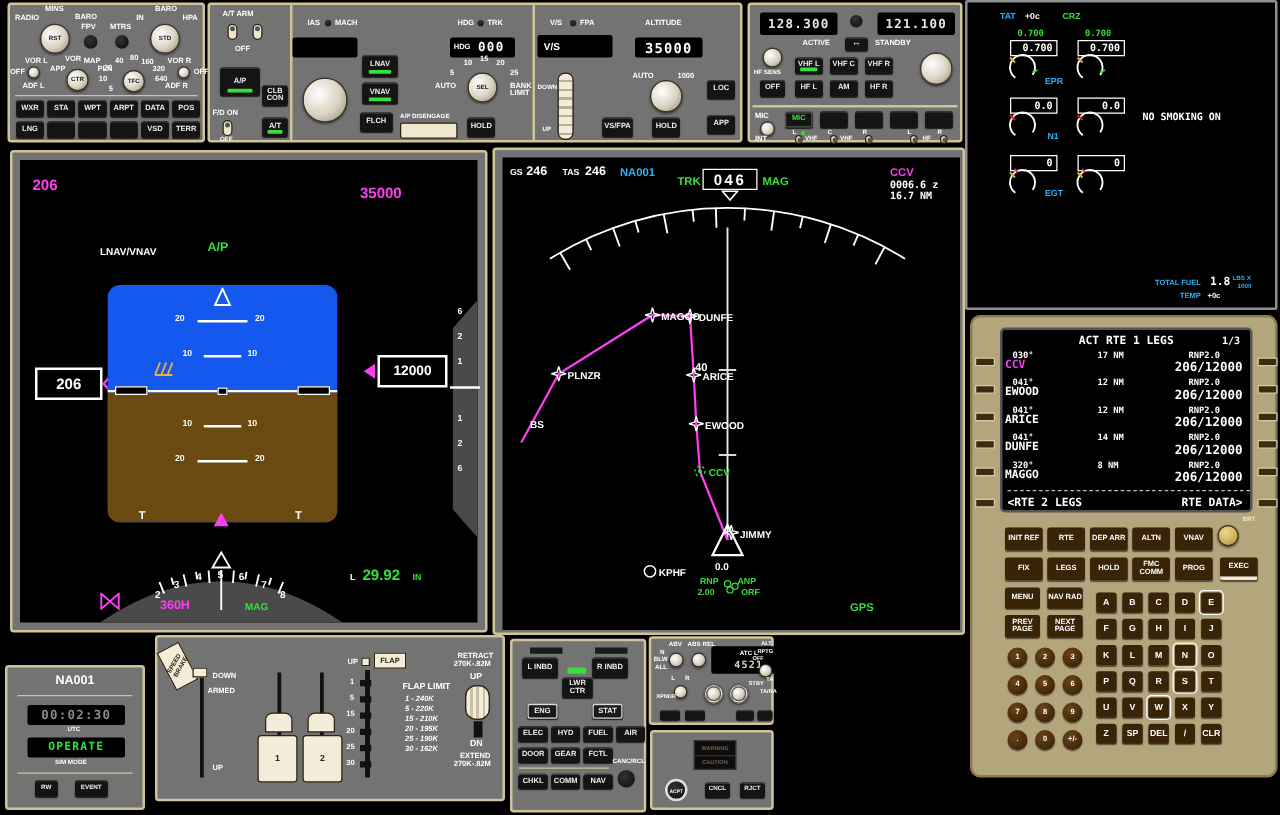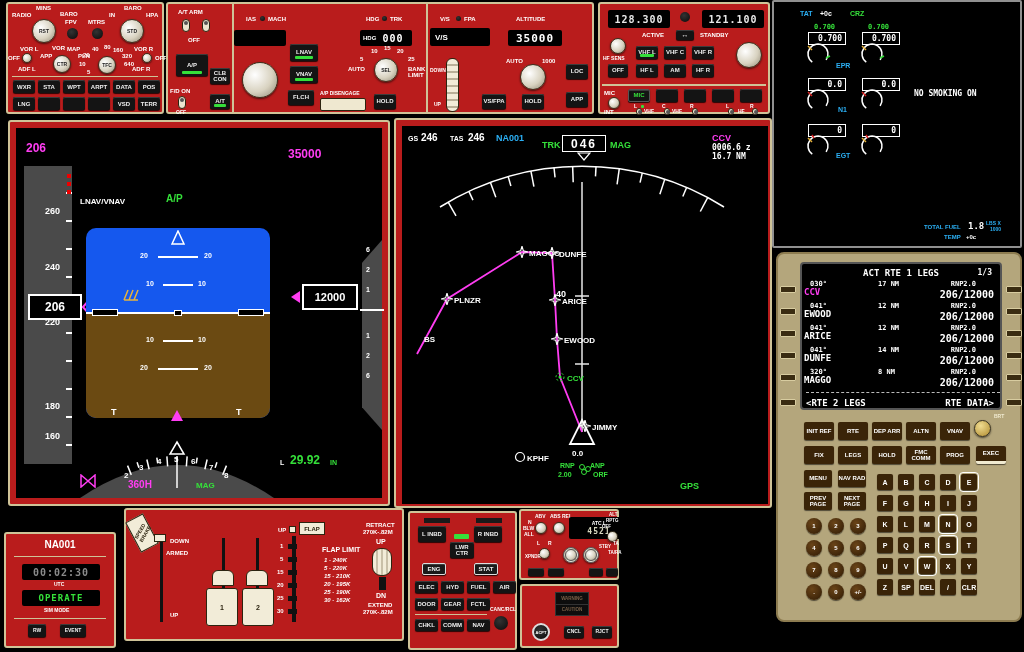--- a/index.html
+++ b/index.html
@@ -1,19 +1,19 @@
 <!DOCTYPE html>
 <html><head>
 <meta charset="utf-8">
 <style>
 *{box-sizing:border-box}
 html,body{margin:0;padding:0}
 body{width:1024px;height:652px;background:#000;position:relative;overflow:hidden;
   font-family:"Liberation Sans",sans-serif}
-.p{position:absolute;background:#b91c1c;border:2px solid #cfc398;border-radius:3px}
+.p{position:absolute;background:#737373;border:2px solid #cfc398;border-radius:3px}
 .scr{position:absolute;background:#000}
 .l{position:absolute;color:#fff;font-size:6px;font-weight:bold;font-style:normal;
   white-space:nowrap;line-height:1.05}
 .dl{color:#2e2208}
 .b{position:absolute;background:#141414;color:#eee;font-size:6px;font-weight:bold;
   border-radius:2px;display:flex;align-items:center;justify-content:center;text-align:center;
   line-height:1.05;box-shadow:0 1px 1px #000c,inset 0 1px 0 #3c3c3c;cursor:pointer}
 .b.lit::after{content:"";position:absolute;bottom:2px;left:18%;width:64%;height:3px;
   background:#35e03a;border-radius:1px}
 .b.outl{border:1px solid #ddd;background:#1a1a1a}
@@ -285,30 +285,20 @@
   <i class="l" style="left:192px;top:232px;font-size:6px">+0c</i>
 </div>
 
 <div class="p" style="left:8px;top:120px;width:382px;height:386px">
   <div class="scr" style="left:6px;top:6px;width:366px;height:370px">
     <i class="l m" style="left:10px;top:14px;font-size:12px">206</i>
     <i class="l m" style="left:272px;top:20px;font-size:12px">35000</i>
     <i class="l" style="left:64px;top:70px;font-size:8px">LNAV/VNAV</i>
     <i class="l g" style="left:150px;top:66px;font-size:10px">A/P</i>
 
-    <div class="tape" style="left:8px;top:38px;width:48px;height:298px;background-image:repeating-linear-gradient(to bottom,transparent 0 26px,#fff 26px 28px);background-size:6px 100%;background-position:right;background-repeat:no-repeat">
-      <span class="tk" style="right:12px;top:40px">260</span>
-      <span class="tk" style="right:12px;top:96px">240</span>
-      <span class="tk" style="right:12px;top:151px">220</span>
-      <span class="tk" style="right:12px;top:235px">180</span>
-      <span class="tk" style="right:12px;top:265px">160</span>
-      <span style="position:absolute;right:1px;top:8px;width:4px;height:4px;background:#e00"></span>
-      <span style="position:absolute;right:1px;top:16px;width:4px;height:4px;background:#e00"></span>
-      <span style="position:absolute;right:1px;top:24px;width:4px;height:4px;background:#e00"></span>
-    </div>
     <div style="position:absolute;left:12px;top:166px;width:54px;height:26px;background:#000;border:2px solid #fff;color:#fff;font-size:12px;font-weight:bold;display:flex;align-items:center;justify-content:center">206</div>
     <svg style="position:absolute;left:66px;top:170px" width="14" height="18">
         <path d="M1,9 L8,1 L13,1 L13,17 L8,17 Z" fill="none" stroke="#ff3df2" stroke-width="2"></path>
       </svg>
 
     <div style="position:absolute;left:70px;top:100px;width:184px;height:190px;border-radius:10px;overflow:hidden">
       <div style="position:absolute;inset:0;background:#1558ee"></div>
       <div style="position:absolute;left:0;top:84px;width:100%;height:2px;background:#fff"></div>
       <div style="position:absolute;left:0;top:86px;width:100%;height:104px;background:#6b4a12"></div>
       <div style="position:absolute;left:72px;top:28px;width:40px;height:2px;background:#fff"></div>

